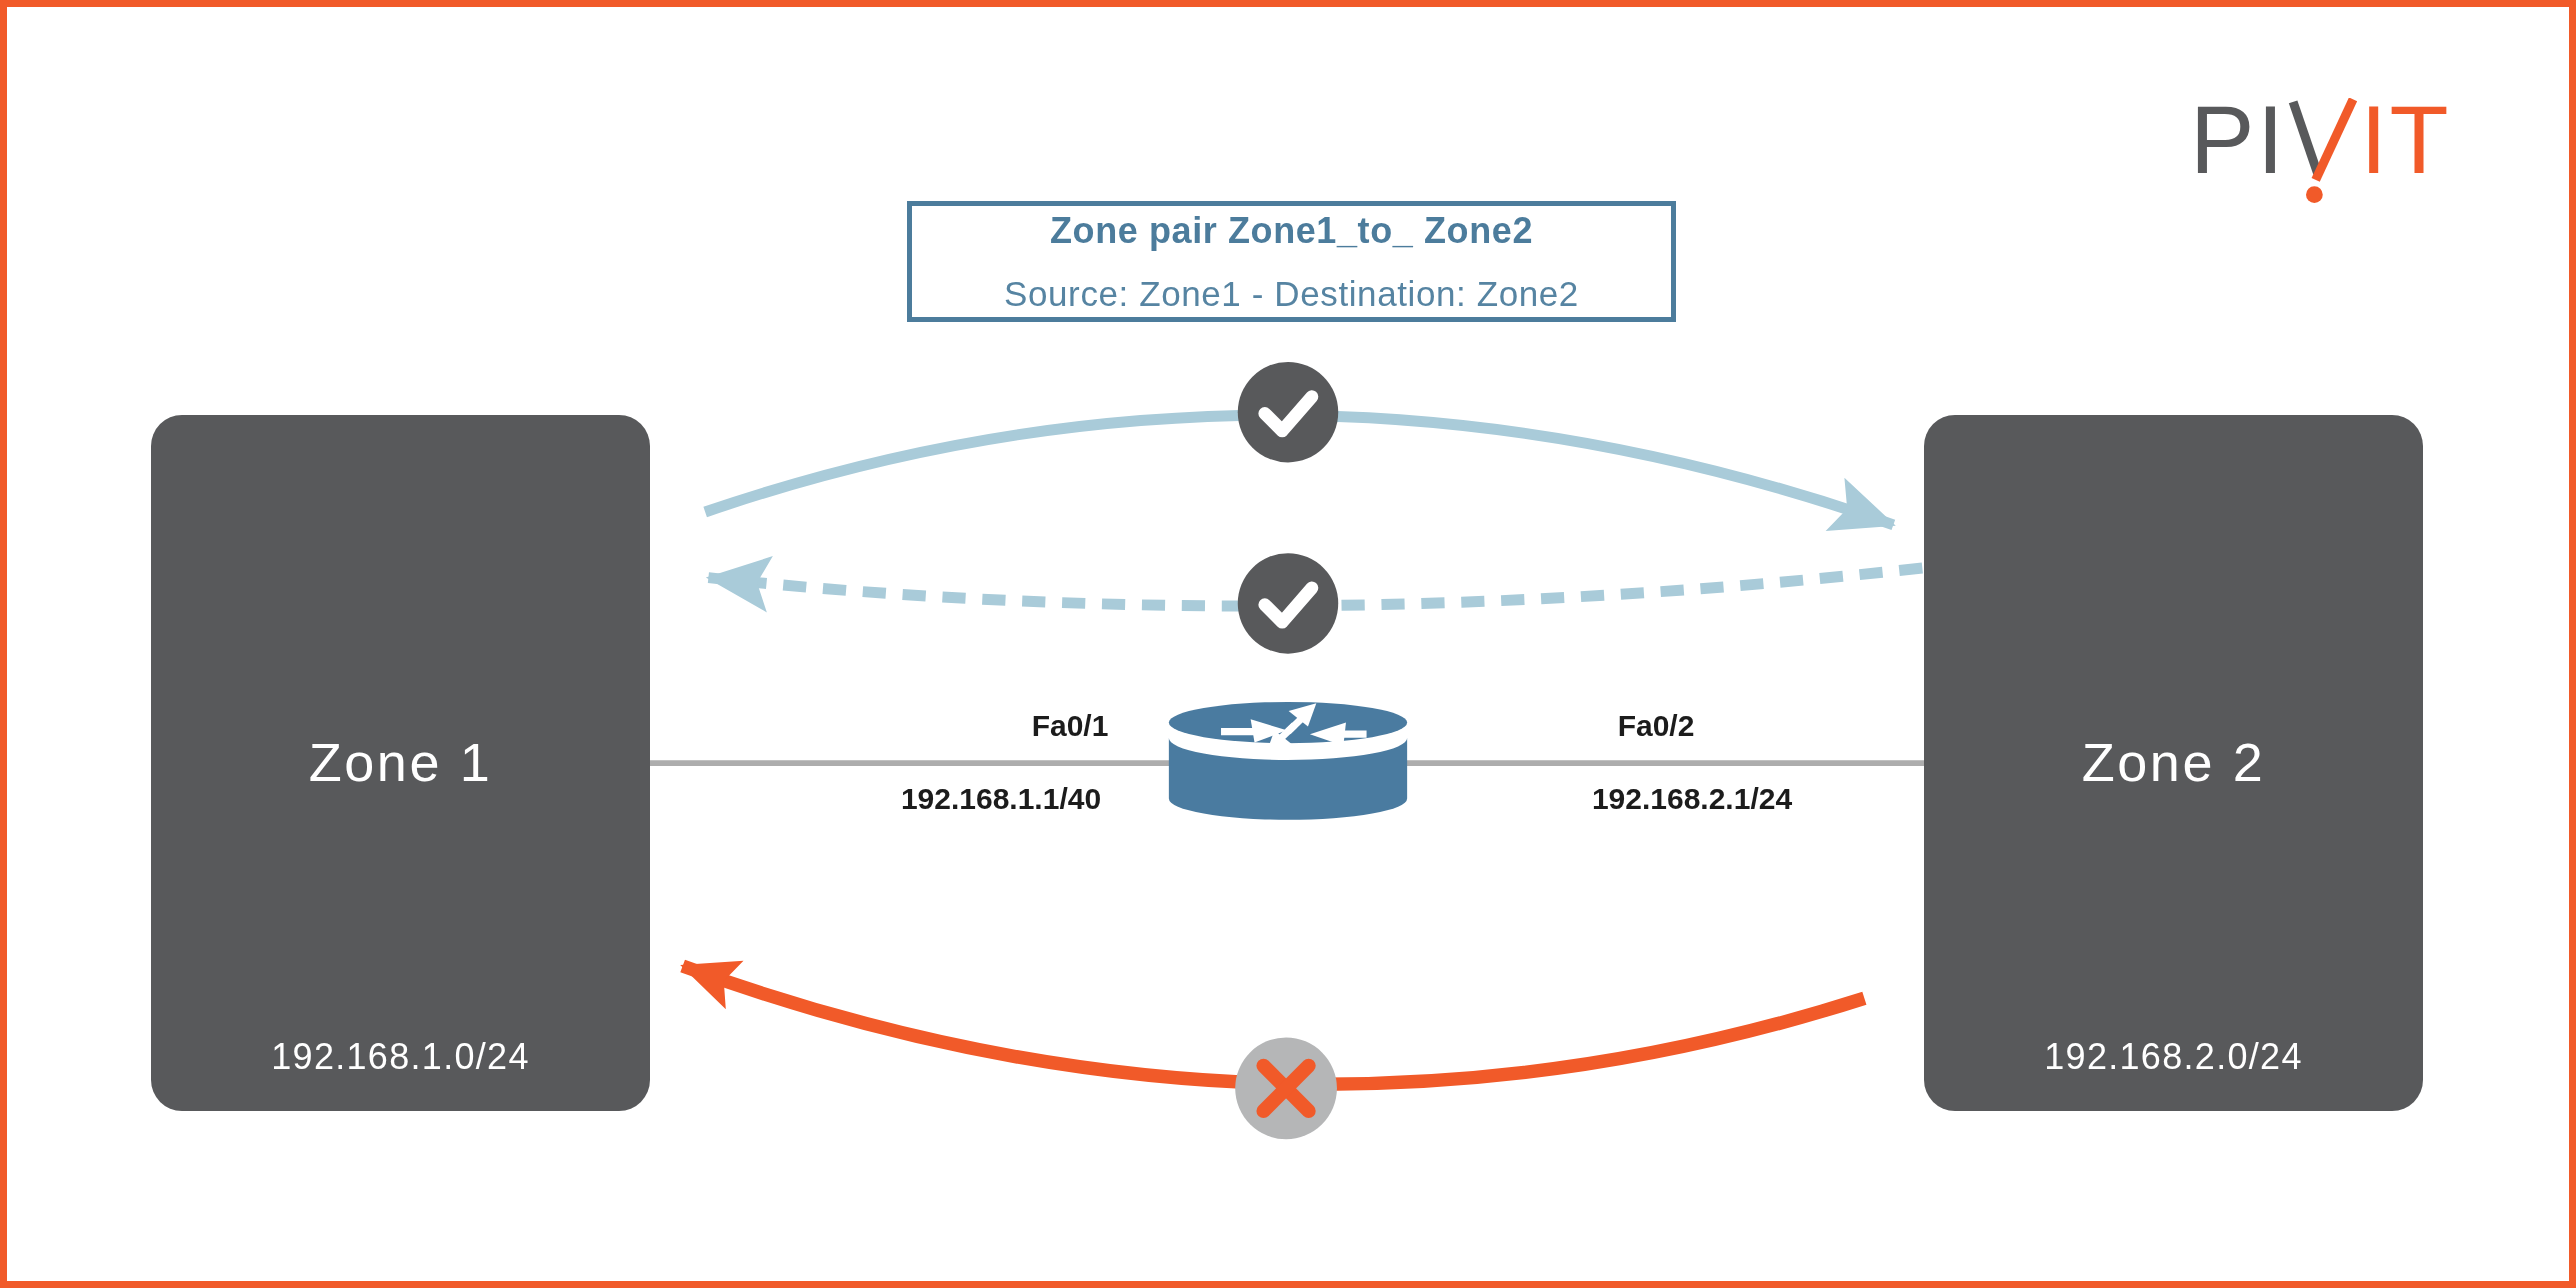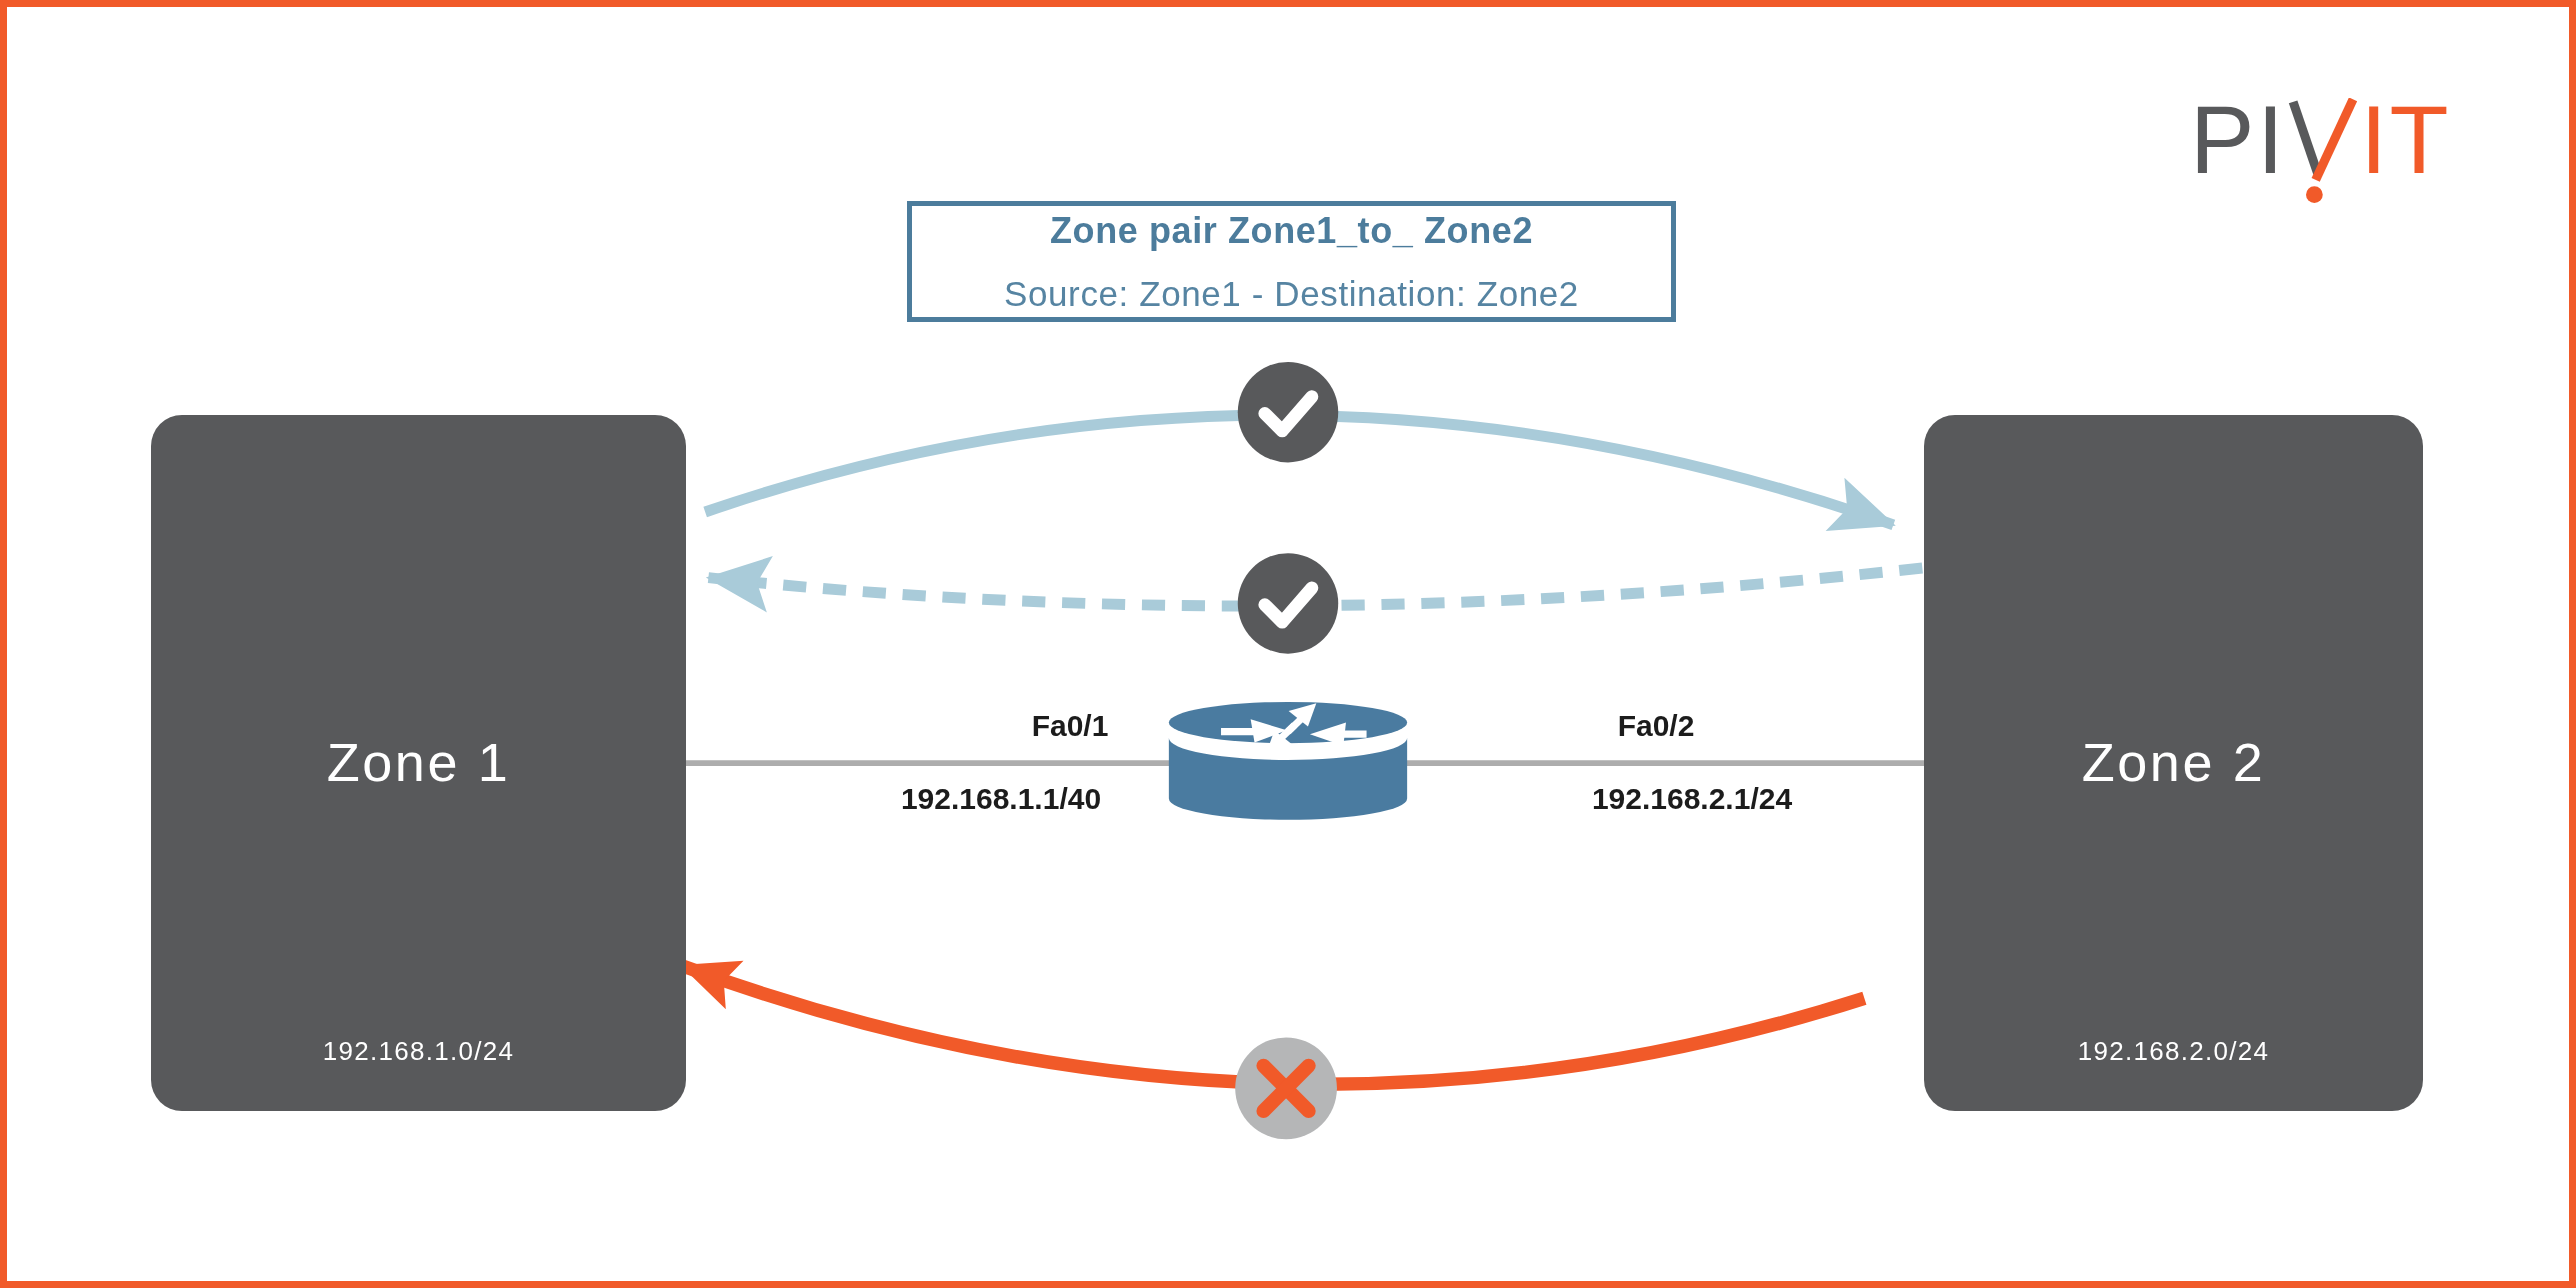--- a/index.html
+++ b/index.html
@@ -27,39 +27,39 @@
   
   .zone-box {
     position: absolute;
     width: 499px;
     height: 696px;
     top: 415px;
     background: #58595B;
     border-radius: 31px;
     z-index: 5;
   }
-  .zone-box.left  { left: 151px; padding-left: 36px; }
+  .zone-box.left  { left: 151px; }
   .zone-box.right { left: 1924px; }
   .zone-title {
     position: absolute;
     left: 0; right: 0;
     top: 316px;
     text-align: center;
     color: #ffffff;
     font-size: 54px;
     font-weight: 500;
     letter-spacing: 2.6px;
   }
   .zone-subnet {
     position: absolute;
     left: 0; right: 0;
     top: 621px;
     text-align: center;
     color: #ffffff;
-    font-size: 26px;
+    font-size: 36px;
     font-weight: 400;
     letter-spacing: 1.3px;
   }
   
   .pair-box {
     position: absolute;
     left: 907px;
     top: 201px;
     width: 769px;
     height: 121px;

